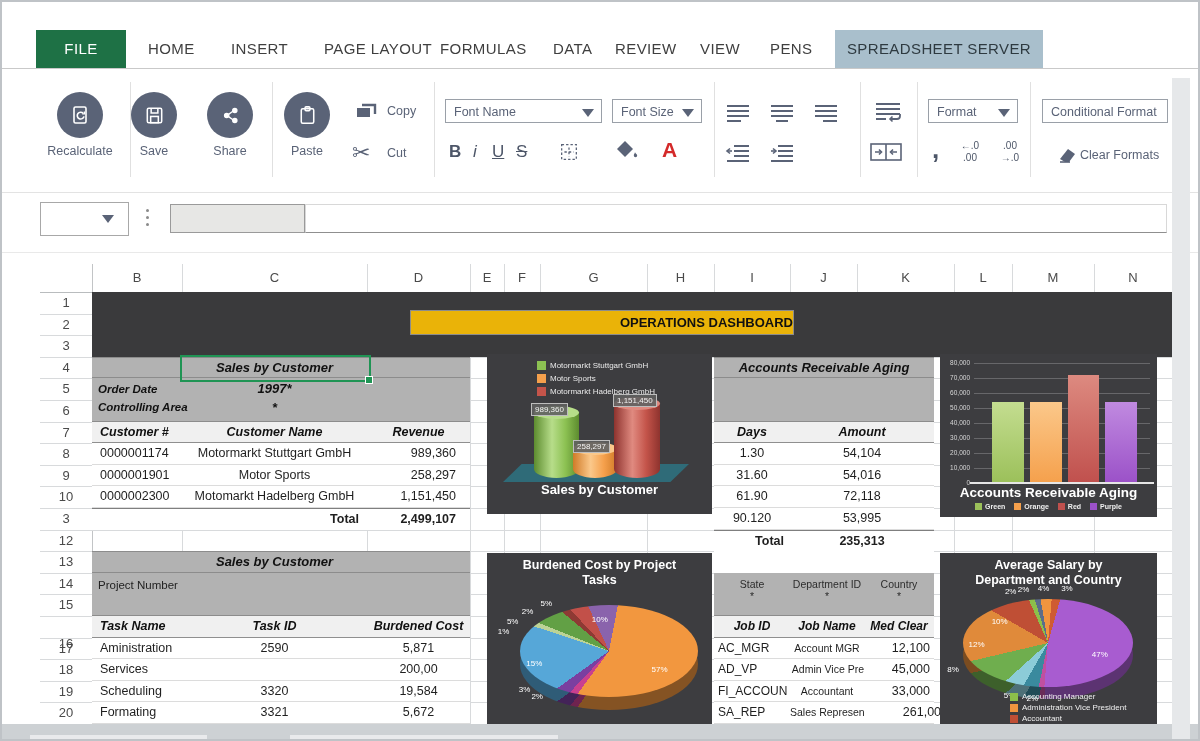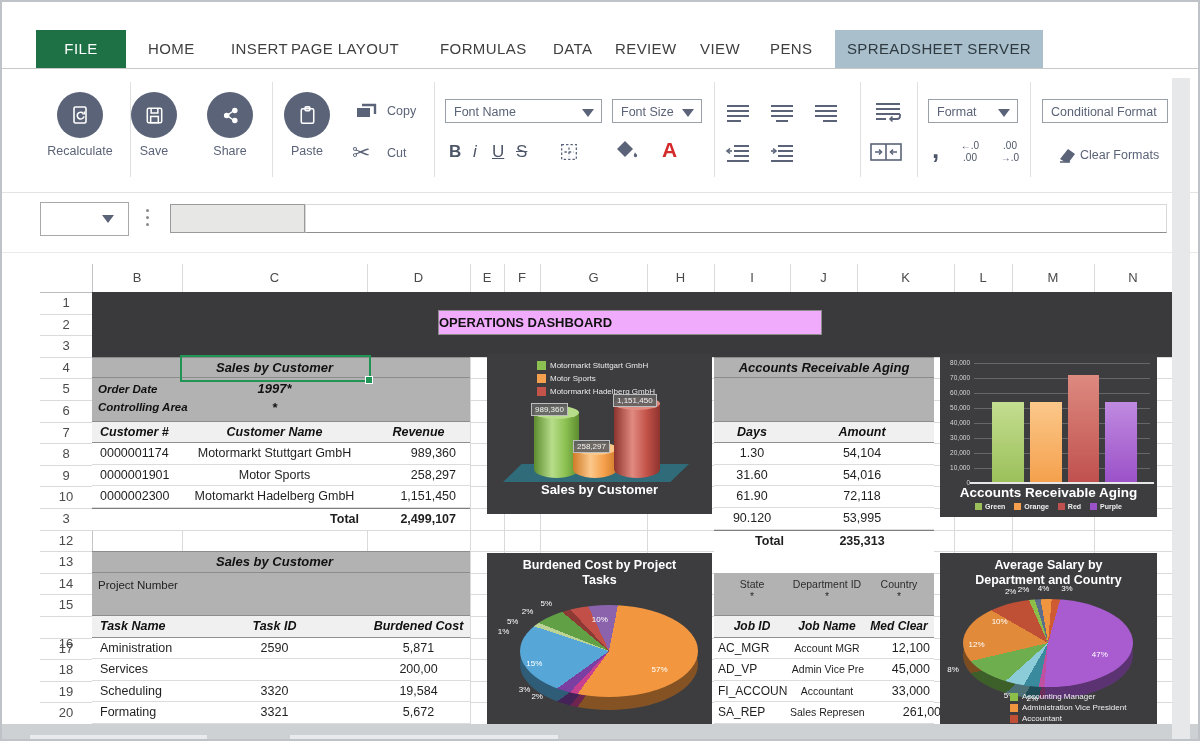--- a/index.html
+++ b/index.html
@@ -51,21 +51,21 @@
   svg{display:block;}
 </style>
 </head>
 <body>
 
 <div class="frame">
 
   <div class="tab tab-file" style="left:34px;width:90px;">FILE</div>
   <div class="tab" style="left:146px;">HOME</div>
   <div class="tab" style="left:229px;">INSERT</div>
-  <div class="tab" style="left:289px;">PAGE LAYOUT</div>
+  <div class="tab" style="left:322px;">PAGE LAYOUT</div>
   <div class="tab" style="left:438px;">FORMULAS</div>
   <div class="tab" style="left:551px;">DATA</div>
   <div class="tab" style="left:613px;">REVIEW</div>
   <div class="tab" style="left:698px;">VIEW</div>
   <div class="tab" style="left:768px;">PENS</div>
   <div class="tab tab-ss" style="left:833px;width:208px;">SPREADSHEET SERVER</div>
   <div class="tabline"></div>
 
   <div class="cbtn" style="left:55px;top:90px;">
     <span>
@@ -307,21 +307,21 @@
         <div class="rowhead" style="position: absolute; top: 308.8px; height: 21.6px; line-height: 21.6px;">14</div>
         <div class="rowhead" style="position: absolute; top: 330.4px; height: 21.6px; line-height: 21.6px;">15</div>
         <div class="rowhead" style="position: absolute; top: 344px; height: 21.6px; line-height: 21.6px; margin-top: 25px;">16</div>
         <div class="rowhead" style="position: absolute; top: 373.6px; height: 21.6px; line-height: 21.6px;">17</div>
         <div class="rowhead" style="position: absolute; top: 395.2px; height: 21.6px; line-height: 21.6px;">18</div>
         <div class="rowhead" style="position: absolute; top: 416.8px; height: 21.6px; line-height: 21.6px;">19</div>
         <div class="rowhead" style="position: absolute; top: 438.4px; height: 21.6px; line-height: 21.6px;">20</div>
       </div>
 
     <div class="abs" style="left:52px;top:28px;width:1080px;height:64.8px;background:#3a3a3c;z-index:2;">
-      <div class="abs" style="left:318px;top:18px;width:382px;height:23px;background:#f0abfc;border:1px solid #8c8c8c;text-align:left;line-height:23px;font-size:13px;font-weight:600;color:#111;margin-left:28px;"><span>OPERATIONS DASHBOARD</span></div>
+      <div class="abs" style="left:318px;top:18px;width:382px;height:23px;background:#eab308;border:1px solid #8c8c8c;text-align:right;line-height:23px;font-size:13px;font-weight:600;color:#111;"><span>OPERATIONS DASHBOARD</span></div>
     </div>
 
     <div class="tbl" style="left:52px;top:92.8px;width:378px;height:172.8px;z-index:2;">
       <div class="band gray" style="top:0;height:21.6px;">
         <div class="ttl" style="position:absolute;left:90px;width:185px;line-height:20px;">Sales by Customer</div>
       </div>
       <div class="selbox" style="left:88px;top:-2px;width:187px;height:23px;z-index:3;">
           <span class="selhandle"></span>
         </div>
       <div class="band gray" style="top:21.6px;height:43.2px;border-top:none;">

